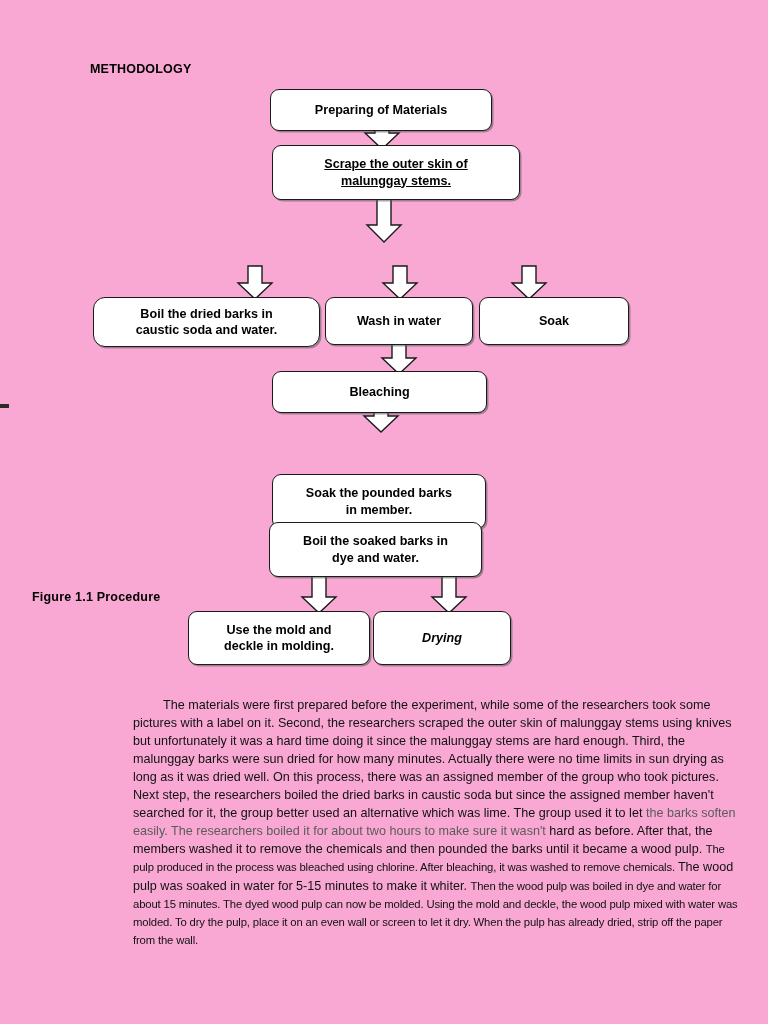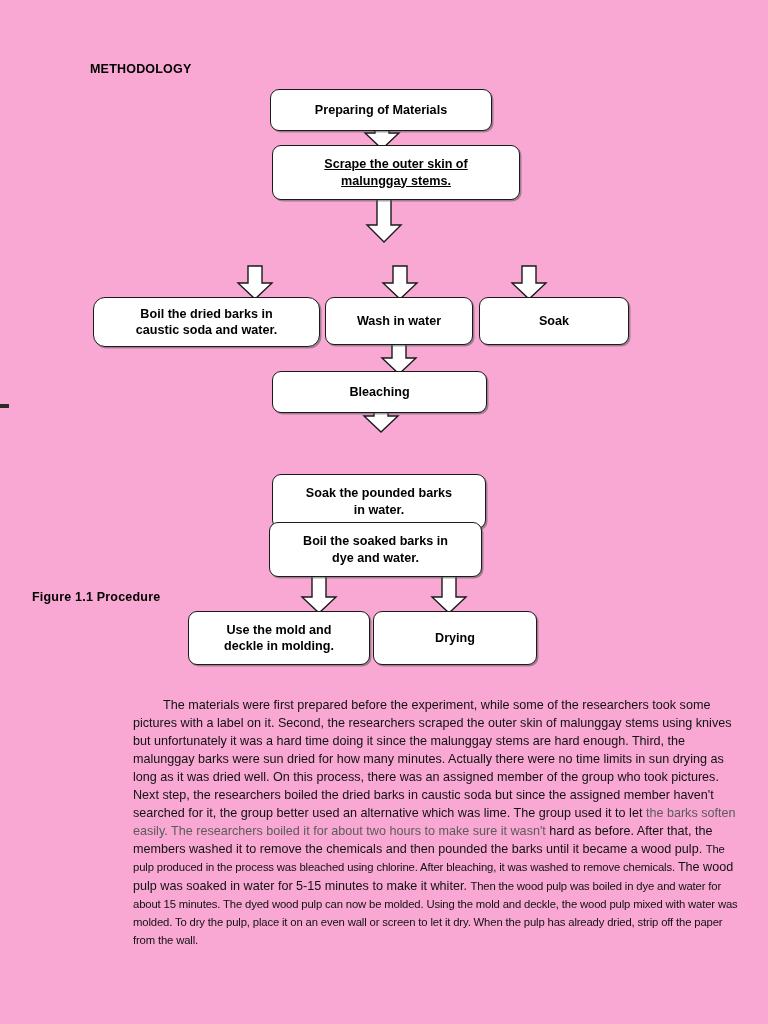--- a/index.html
+++ b/index.html
@@ -70,21 +70,21 @@
   #node-preparing      { left:270px; top: 89px; width:222px; height:32px; }
   #node-scrape         { left:272px; top:145px; width:248px; height:55px;text-decoration:underline; }
   #node-sundried       { left:221px; top:239px; width:315px; height:30px; }
   #node-boil-caustic   { left:93px; top:297px; width:227px; height:50px;border-radius:12px; }
   #node-wash           { left:325px; top:297px; width:148px; height:48px; }
   #node-pound          { left:479px; top:297px; width:150px; height:48px; }
   #node-bleaching      { left:272px; top:371px; width:215px; height:29px; }
   #node-soak           { left:272px; top:430px; width:214px; height:55px;margin-top:44px; }
   #node-boil-dye       { left:269px; top:522px; width:213px; height:55px; }
   #node-mold           { left:188px; top:611px; width:182px; height:54px; }
-  #node-drying         { left:373px; top:611px; width:164px; height:54px; }
+  #node-drying         { left:373px; top:611px; width:138px; height:54px;font-style:italic; }
 
   
   .arrow {
     position: absolute;
     z-index: 1;
   }
   .arrow svg { display: block; overflow: visible; }
 
   
   #body-text {
@@ -220,21 +220,21 @@
 
     <div class="node" id="node-bleaching">
       <div>
         <span>Bleaching</span>
       </div>
     </div>
 
     <div class="node" id="node-soak">
       <div>
         <span>Soak the pounded barks</span>
-        <span>in water.</span>
+        <span>in member.</span>
       </div>
     </div>
 
     <div class="node" id="node-boil-dye">
       <div>
         <span>Boil the soaked barks in</span>
         <span>dye and water.</span>
       </div>
     </div>
 

